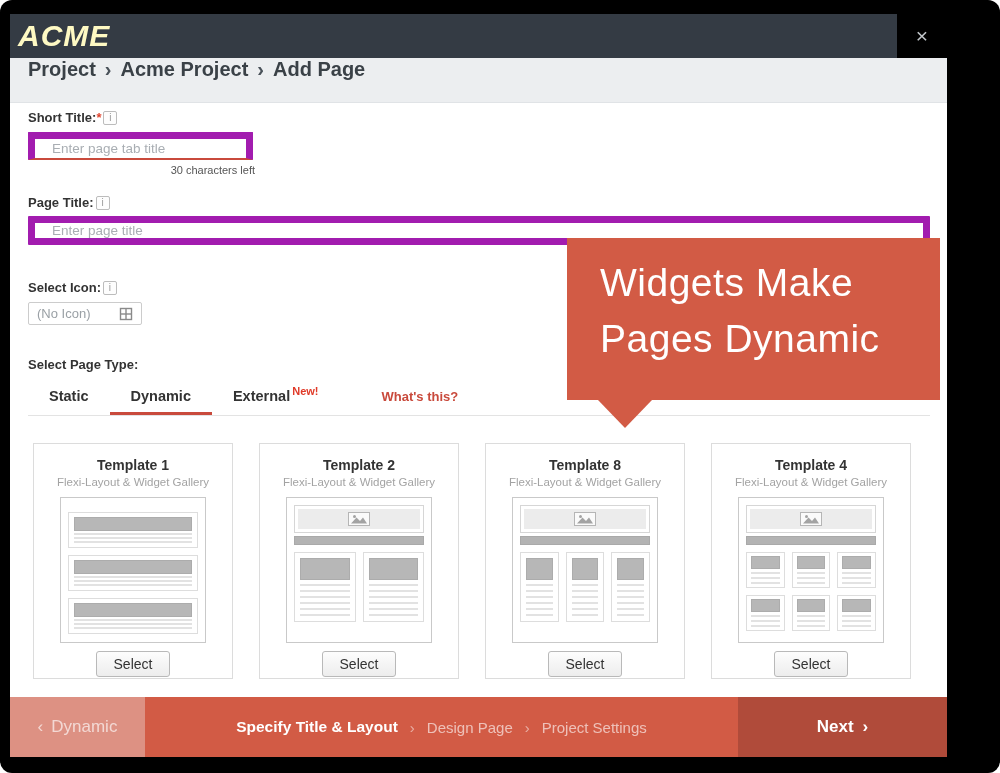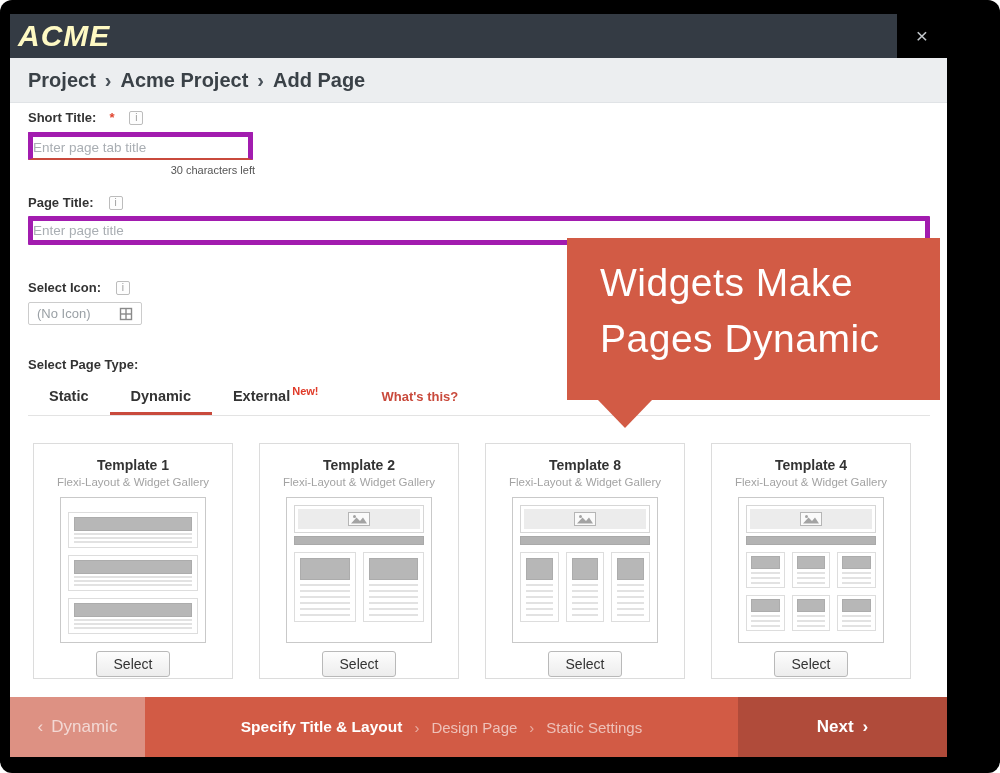--- a/index.html
+++ b/index.html
@@ -8,33 +8,33 @@
 
   
   .titlebar { position:absolute; left:10px; top:14px; width:887px; height:44px; background:#343b44;
               display:flex; align-items:center; padding-left:8px; }
   .brand { color:#fef9c3; font-size:30px; font-weight:700; font-style:italic; letter-spacing:1px; }
   .close-btn { position:absolute; left:897px; top:14px; width:50px; height:44px; background:#000;
                display:flex; align-items:center; justify-content:center; color:#c3c7cb; font-size:21px; cursor:pointer; }
 
   
   .breadcrumb { position:absolute; left:10px; top:58px; width:937px; height:45px; background:#eceef0;
-                display:flex; align-items:center; padding-left:18px; gap:9px;
+                display:flex; align-items:flex-start; padding-left:18px; gap:9px;
                 font-size:20px; font-weight:700; color:#3a4147; border-bottom:1px solid #e0e3e6; }
   .crumb-sep { color:#4a525a; font-weight:700; }
 
   
   .content { position:absolute; left:10px; top:103px; width:937px; height:594px; background:#fff; }
-  .field-label { position:absolute; font-size:13px; font-weight:700; color:#333; display:flex; align-items:center; gap:15px; }
+  .field-label { position:absolute; font-size:13px; font-weight:700; color:#333; display:flex; align-items:center; gap:2px; }
   .req { color:#e0442e; font-weight:700; margin-left:-2px; }
   .info-ic { display:inline-flex; width:14px; height:14px; border:1px solid #bcbcbc; border-radius:2px;
              color:#9a9a9a; font-size:10px; font-weight:400; align-items:center; justify-content:center;
              background:#fdfdfd; font-style:normal; cursor:pointer; }
-  .txt-input { position:absolute; border:5px solid #a21caf; border-radius:1px; font-size:13.5px; color:#444;
-               padding:0 0; font-family:"Liberation Sans", sans-serif; outline:none; }
+  .txt-input { position:absolute; border:7px solid #a21caf; border-radius:1px; font-size:13.5px; color:#444;
+               padding:0 17px; font-family:"Liberation Sans", sans-serif; outline:none; }
   .txt-input::placeholder { color:#a9aeb3; }
   #shortTitleInput { left:18px; top:29px; width:225px; height:28px; border-bottom:2px solid #c94a3c; }
   .counter { position:absolute; left:18px; top:61px; width:227px; text-align:right; font-size:11px; color:#555; }
   #pageTitleInput { left:18px; top:113px; width:902px; height:29px; }
 
   .icon-picker { position:absolute; left:18px; top:199px; width:114px; height:23px; border:1px solid #ccc;
                  border-radius:2px; display:flex; align-items:center; justify-content:space-between;
                  padding:0 8px; cursor:pointer; background:#fff; }
   .icon-picker-val { color:#9aa0a5; font-size:13px; }
 
@@ -344,21 +344,21 @@
   <div class="footer">
     <div class="prev-btn">
       <span>‹</span>
       <span>Dynamic</span>
     </div>
     <div class="steps">
       <span class="step active">Specify Title &amp; Layout</span>
       <span class="step-sep">›</span>
       <span class="step">Design Page</span>
       <span class="step-sep">›</span>
-      <span class="step">Static Settings</span>
+      <span class="step">Project Settings</span>
     </div>
     <div class="next-btn">
       <span>Next</span>
       <span>›</span>
     </div>
   </div>
 
 </div>
 
 </body></html>

